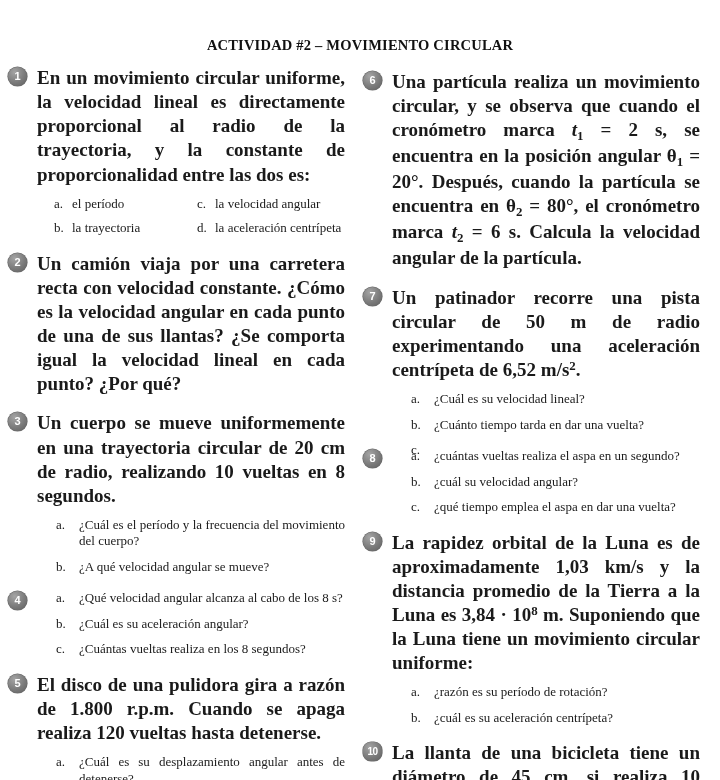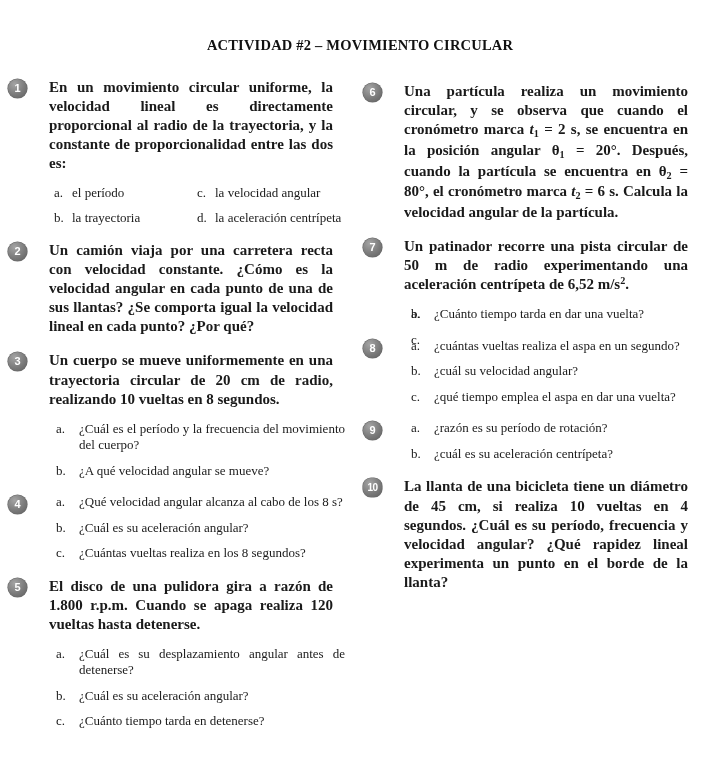--- a/index.html
+++ b/index.html
@@ -66,25 +66,25 @@
     line-height: 19px;
     text-align: center;
   }
   .q-badge.two-digit {
     font-size: 10px;
     letter-spacing: -0.6px;
     border-radius: 8px;
   }
   .q-text {
     font-weight: bold;
-    font-size: 15px;
+    font-size: 19px;
     line-height: 1.27;
     text-align: justify;
     text-justify: inter-word;
-    margin: 12px;
+    margin: 0;
     hyphens: manual;
   }
 
   .options {
     margin-top: 9px;
     padding-left: 19px;
   }
   .option {
     position: relative;
     padding-left: 23px;
@@ -168,35 +168,36 @@
       </div>
     <div class="col col-right">
         <div class="question">
           <span class="q-badge">6</span>
           <p class="q-text">Una partícula realiza un movimiento circular, y se observa que cuando el cronómetro marca <span class="var">t</span><sub>1</sub> = 2 s, se encuentra en la posición angular θ<sub>1</sub> = 20°. Después, cuando la partícula se encuentra en θ<sub>2</sub> = 80°, el cronómetro marca <span class="var">t</span><sub>2</sub> = 6 s. Calcula la velocidad angular de la partícula.</p>
         </div>
         <div class="question">
           <span class="q-badge">7</span>
           <p class="q-text">Un patinador recorre una pista circular de 50 m de radio experimentando una aceleración centrípeta de 6,52 m/s<sup>2</sup>.</p>
           <div class="options">
-            <div class="option"><span class="option-letter">a.</span></div>
+            <div class="option"><span class="option-letter">a.</span><span>¿Cuál es su velocidad lineal?</span></div>
             <div class="option"><span class="option-letter">b.</span><span>¿Cuánto tiempo tarda en dar una vuelta?</span></div>
             <div class="option"><span class="option-letter">c.</span></div>
           </div>
         </div>
         <div class="question">
           <span class="q-badge">8</span>
           <div class="options">
             <div class="option"><span class="option-letter">a.</span><span>¿cuántas vueltas realiza el aspa en un segundo?</span></div>
             <div class="option"><span class="option-letter">b.</span><span>¿cuál su velocidad angular?</span></div>
             <div class="option"><span class="option-letter">c.</span><span>¿qué tiempo emplea el aspa en dar una vuelta?</span></div>
           </div>
         </div>
         <div class="question">
           <span class="q-badge">9</span>
+          <p class="q-text">La rapidez orbital de la Luna es de aproximadamente 1,03 km/s y la distancia promedio de la Tierra a la Luna es 3,84 · 10<sup>8</sup> m. Suponiendo que la Luna tiene un movimiento circular uniforme:</p>
           <div class="options">
             <div class="option"><span class="option-letter">a.</span><span>¿razón es su período de rotación?</span></div>
             <div class="option"><span class="option-letter">b.</span><span>¿cuál es su aceleración centrípeta?</span></div>
           </div>
         </div>
         <div class="question">
           <span class="q-badge two-digit">10</span>
           <p class="q-text">La llanta de una bicicleta tiene un diámetro de 45 cm, si realiza 10 vueltas en 4 segundos. ¿Cuál es su período, frecuencia y velocidad angular? ¿Qué rapidez lineal experimenta un punto en el borde de la llanta?</p>
         </div>
       </div>

